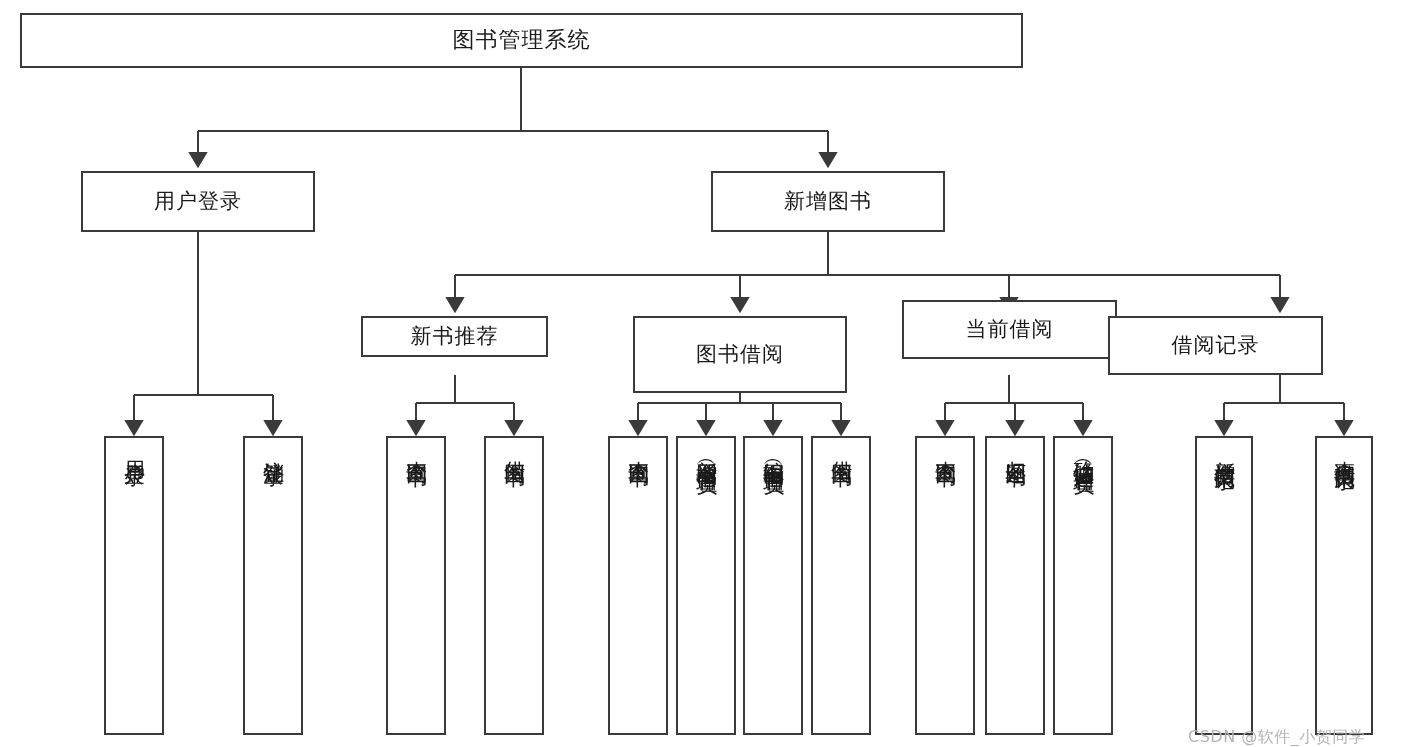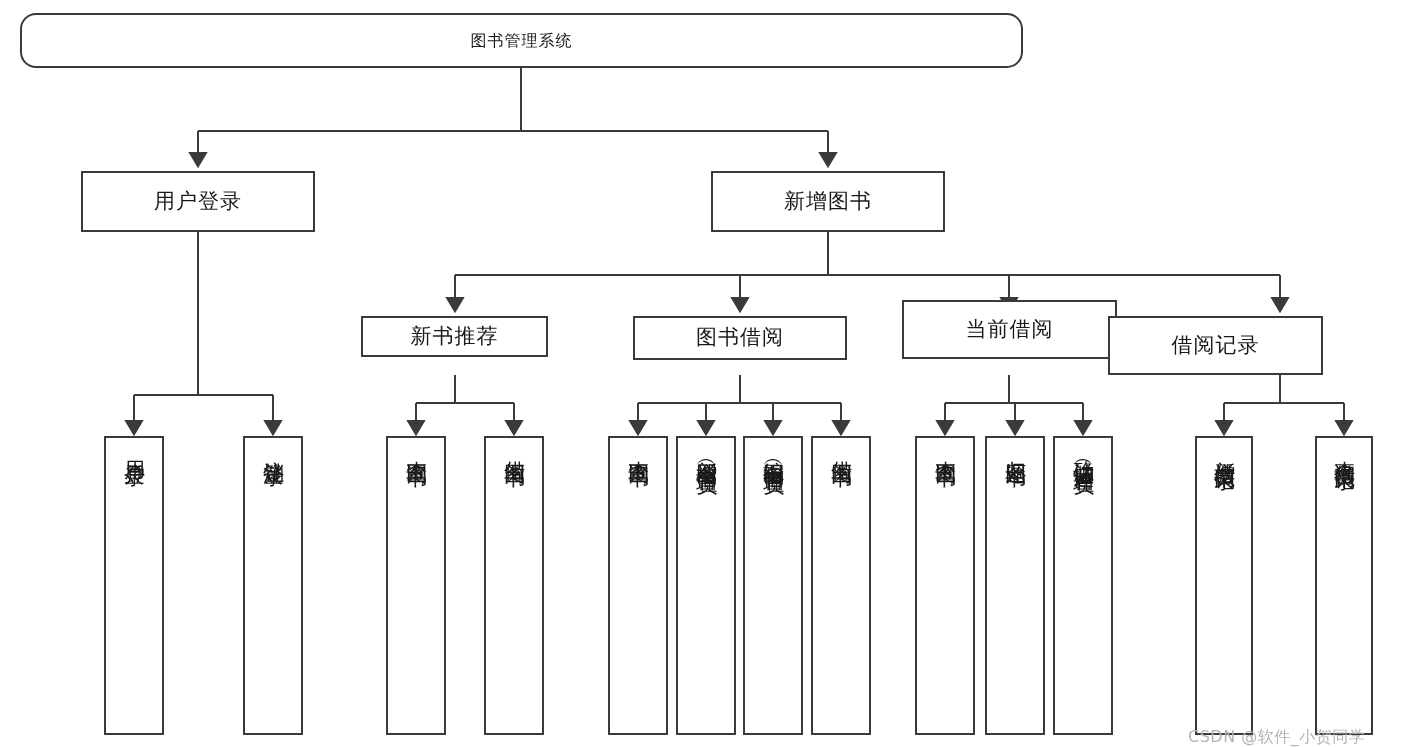--- a/index.html
+++ b/index.html
@@ -34,22 +34,21 @@
     align-items: center;
     justify-content: center;
     color: #1a1a1a;
   }
   .node.horiz {
     font-size: 21px;
     letter-spacing: 1px;
     line-height: 1.2;
   }
   .node.root {
-    font-size: 16px;
-    border-radius: 16px;
+    font-size: 22px;
   }
   .node.leaf {
     align-items: flex-start;
     justify-content: center;
     padding-top: 6px;
   }
   .vtext {
     writing-mode: vertical-rl;
     text-orientation: upright;
     font-size: 21px;
@@ -122,21 +121,21 @@
       <path d="M1344,403 L1344,428" marker-end="url(#arrow)"></path>
     </g>
   </svg>
 
   <div class="node horiz root" style="left:20px;top:13px;width:1003px;height:55px;">图书管理系统</div>
 
   <div class="node horiz" style="left:81px;top:171px;width:234px;height:61px;">用户登录</div>
   <div class="node horiz" style="left:711px;top:171px;width:234px;height:61px;">新增图书</div>
 
   <div class="node horiz" style="left:361px;top:316px;width:187px;height:41px;">新书推荐</div>
-  <div class="node horiz" style="left:633px;top:316px;width:214px;height:44px;text-align:center;">图书借阅</div>
+  <div class="node horiz" style="left:633px;top:316px;width:214px;height:77px;text-align:center;">图书借阅</div>
   <div class="node horiz" style="left:902px;top:300px;width:215px;height:59px;">当前借阅</div>
   <div class="node horiz" style="left:1108px;top:316px;width:215px;height:59px;">借阅记录</div>
 
   <div class="node leaf" style="left:104px;top:436px;width:60px;height:299px;">
     <span class="vtext">用户登录</span>
   </div>
   <div class="node leaf" style="left:243px;top:436px;width:60px;height:299px;">
     <span class="vtext">注销登录</span>
   </div>
   <div class="node leaf" style="left:386px;top:436px;width:60px;height:299px;">

